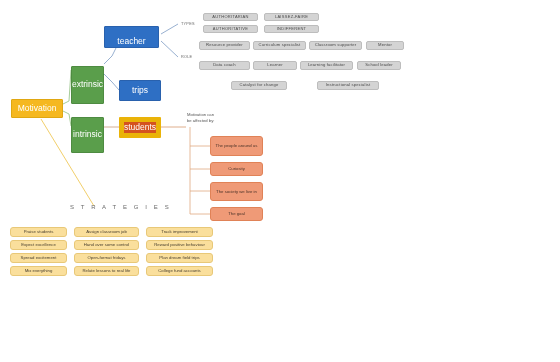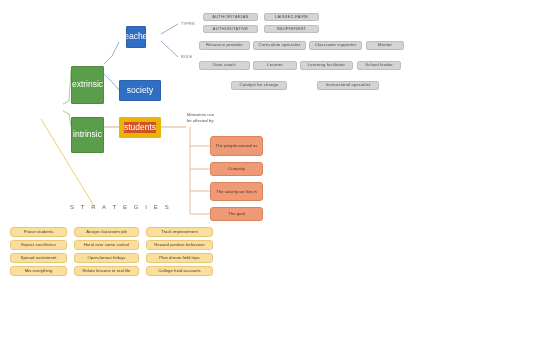--- a/index.html
+++ b/index.html
@@ -141,35 +141,38 @@
 
     <path d="M190,127 L190,214" stroke="#e0a882" stroke-width="0.8" fill="none"></path>
     <path d="M190,146 L210,146" stroke="#e0a882" stroke-width="0.8" fill="none"></path>
     <path d="M190,169 L210,169" stroke="#e0a882" stroke-width="0.8" fill="none"></path>
     <path d="M190,191 L210,191" stroke="#e0a882" stroke-width="0.8" fill="none"></path>
     <path d="M190,214 L210,214" stroke="#e0a882" stroke-width="0.8" fill="none"></path>
 
     <path d="M41,119 L94,206" stroke="#f2cf6b" stroke-width="1" fill="none"></path>
   </svg>
 
+  <div class="node n-main n-motivation" style="left:11px; top:99px; width:52px; height:19px;">
+    <span>Motivation</span>
+  </div>
 
   <div class="node n-main n-extrinsic" style="left:71px; top:66px; width:33px; height:38px;">
     <span>extrinsic</span>
   </div>
 
   <div class="node n-main n-intrinsic" style="left:71px; top:117px; width:33px; height:36px;">
     <span>intrinsic</span>
   </div>
 
-  <div class="node n-main n-teacher" style="left:126px; top:26px; width:20px; height:22px;">
+  <div class="node n-main n-teacher" style="left:104px; top:26px; width:55px; height:22px;align-items:flex-end;">
     <span>teacher</span>
   </div>
 
   <div class="node n-main n-system" style="left:119px; top:80px; width:42px; height:21px;">
-    <span>society</span>
+    <span>trips</span>
   </div>
 
   <div class="node n-main n-students" style="left:119px; top:117px; width:42px; height:21px;">
     <span>students</span>
   </div>
 
   <div class="lbl lbl-branch" style="left:181px; top:22px;">TYPES</div>
   <div class="lbl lbl-branch" style="left:181px; top:55px;">ROLE</div>
 
   <div class="node chip-gray caps" style="left:203px; top:13px; width:55px; height:8px;">AUTHORITARIAN</div>

